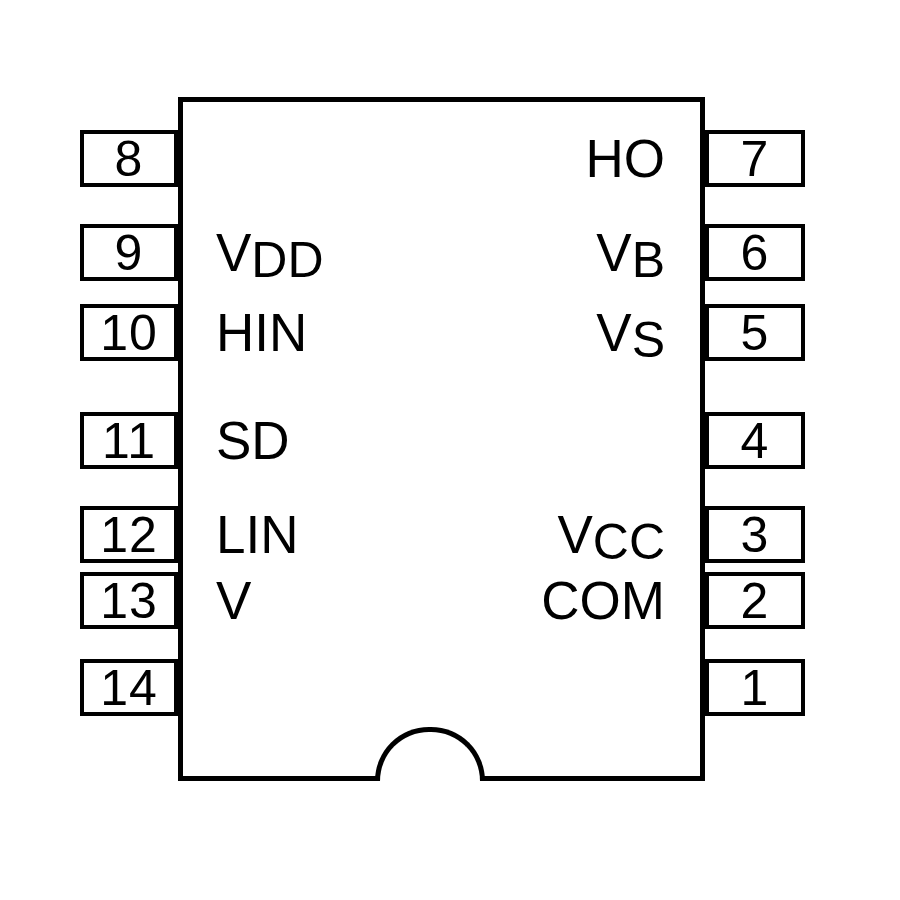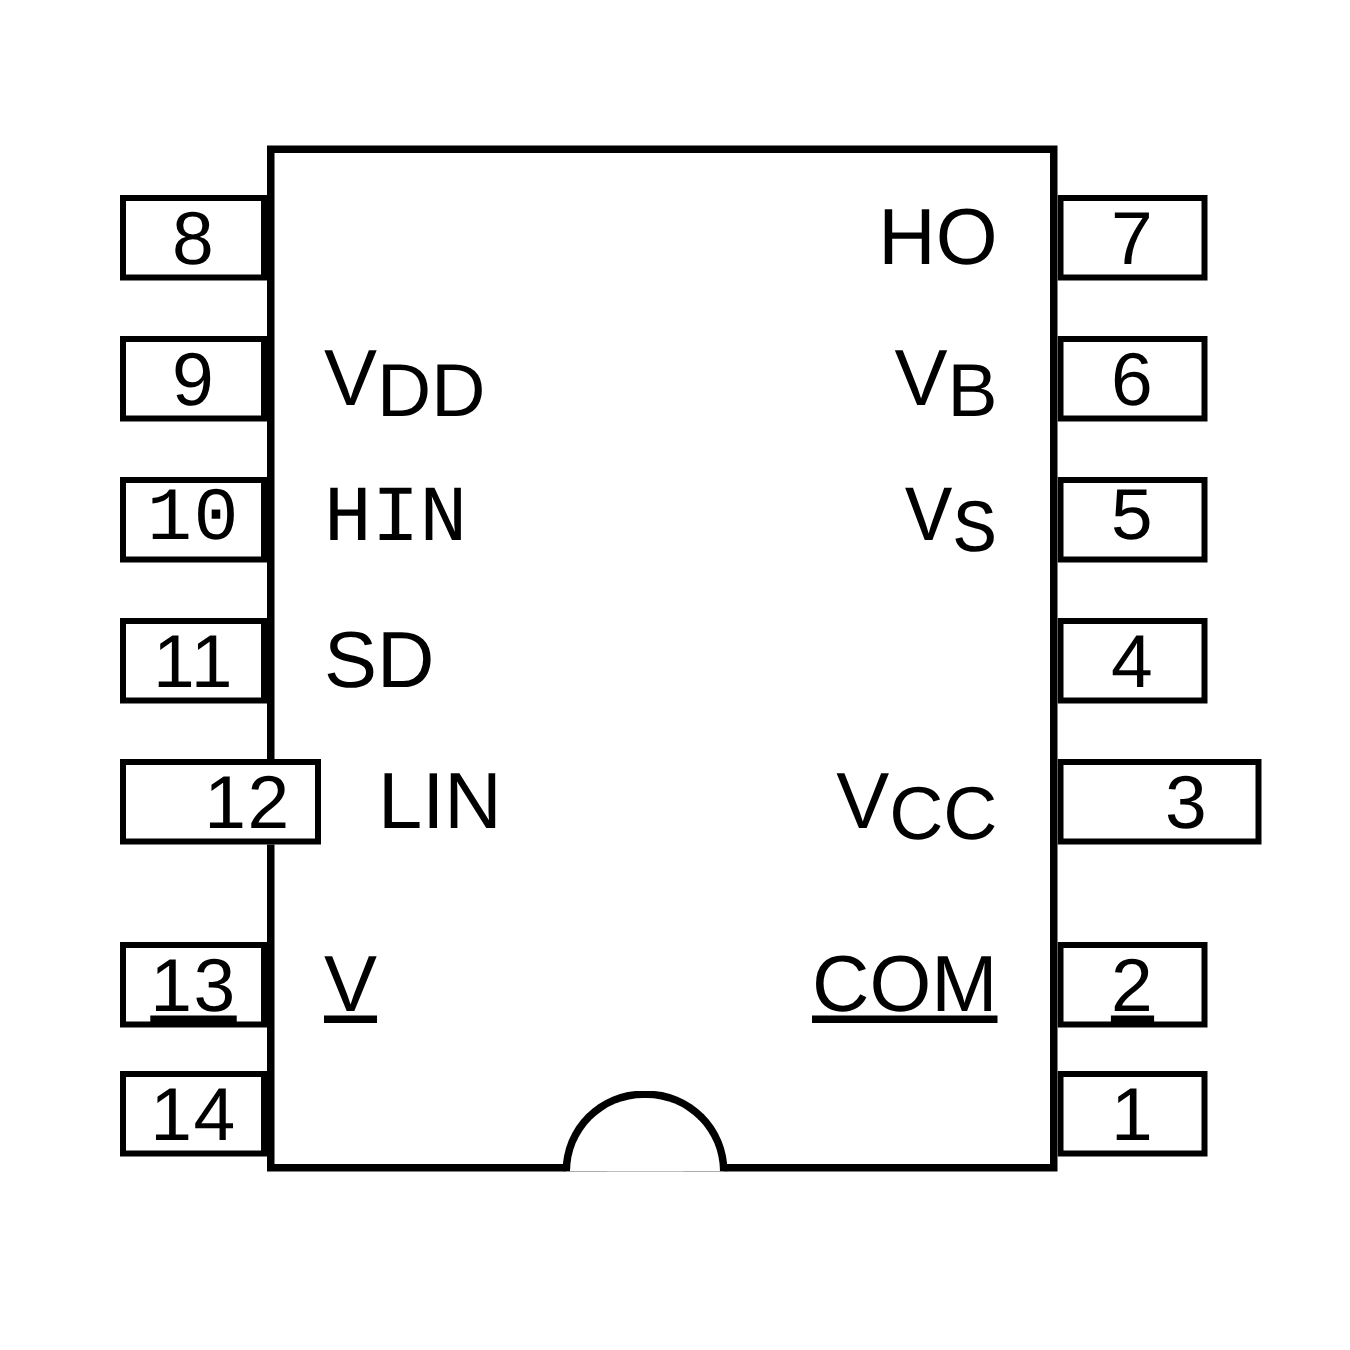--- a/index.html
+++ b/index.html
@@ -23,23 +23,23 @@
   }
   .pin {
     position:absolute; height:49px;
     border:4px solid #000; background:#fff;
     display:flex; align-items:center; justify-content:center;
     z-index:2;
   }
   .pin span { font-size:50px; line-height:1; letter-spacing:1px; }
   .pin.left  { left:80px;  width:90px; }
   .pin.right { left:705px; width:92px; }
-  .r0 { top:130px; } .r1 { top:224px; } .r2 { top:318px;font-family:Liberation Mono, monospace; }
-  .r3 { top:412px; } .r4 { top:506px;padding-left:36px; } .r5 { top:628px;text-decoration:underline; }
-  .r6 { top:714px; }
+  .r0 { top:130px; } .r1 { top:224px; } .r2 { top:304px; }
+  .r3 { top:412px; } .r4 { top:506px; } .r5 { top:572px; }
+  .r6 { top:659px; }
   .lbl {
     position:absolute; height:57px; z-index:4;
     display:flex; align-items:flex-start;
     font-size:53px; line-height:57px; white-space:nowrap;
   }
   .lbl.left-lbl  { left:216px; }
   .lbl.right-lbl { right:235px; justify-content:flex-end; left:auto; }
   .lbl .main { font-size:53px; line-height:57px; }
   .lbl .sub  { font-size:50px; line-height:57px; display:inline-block; transform:translateY(8px); }
 </style>

